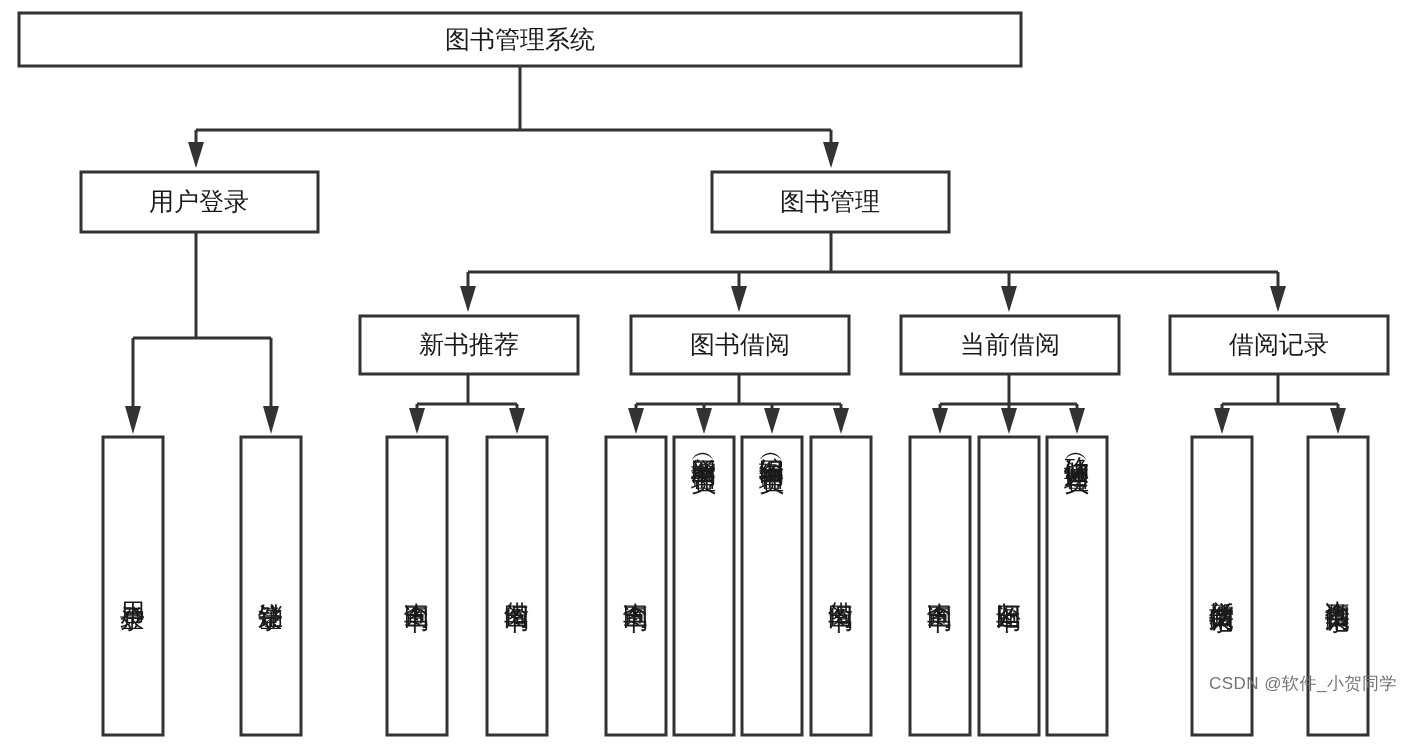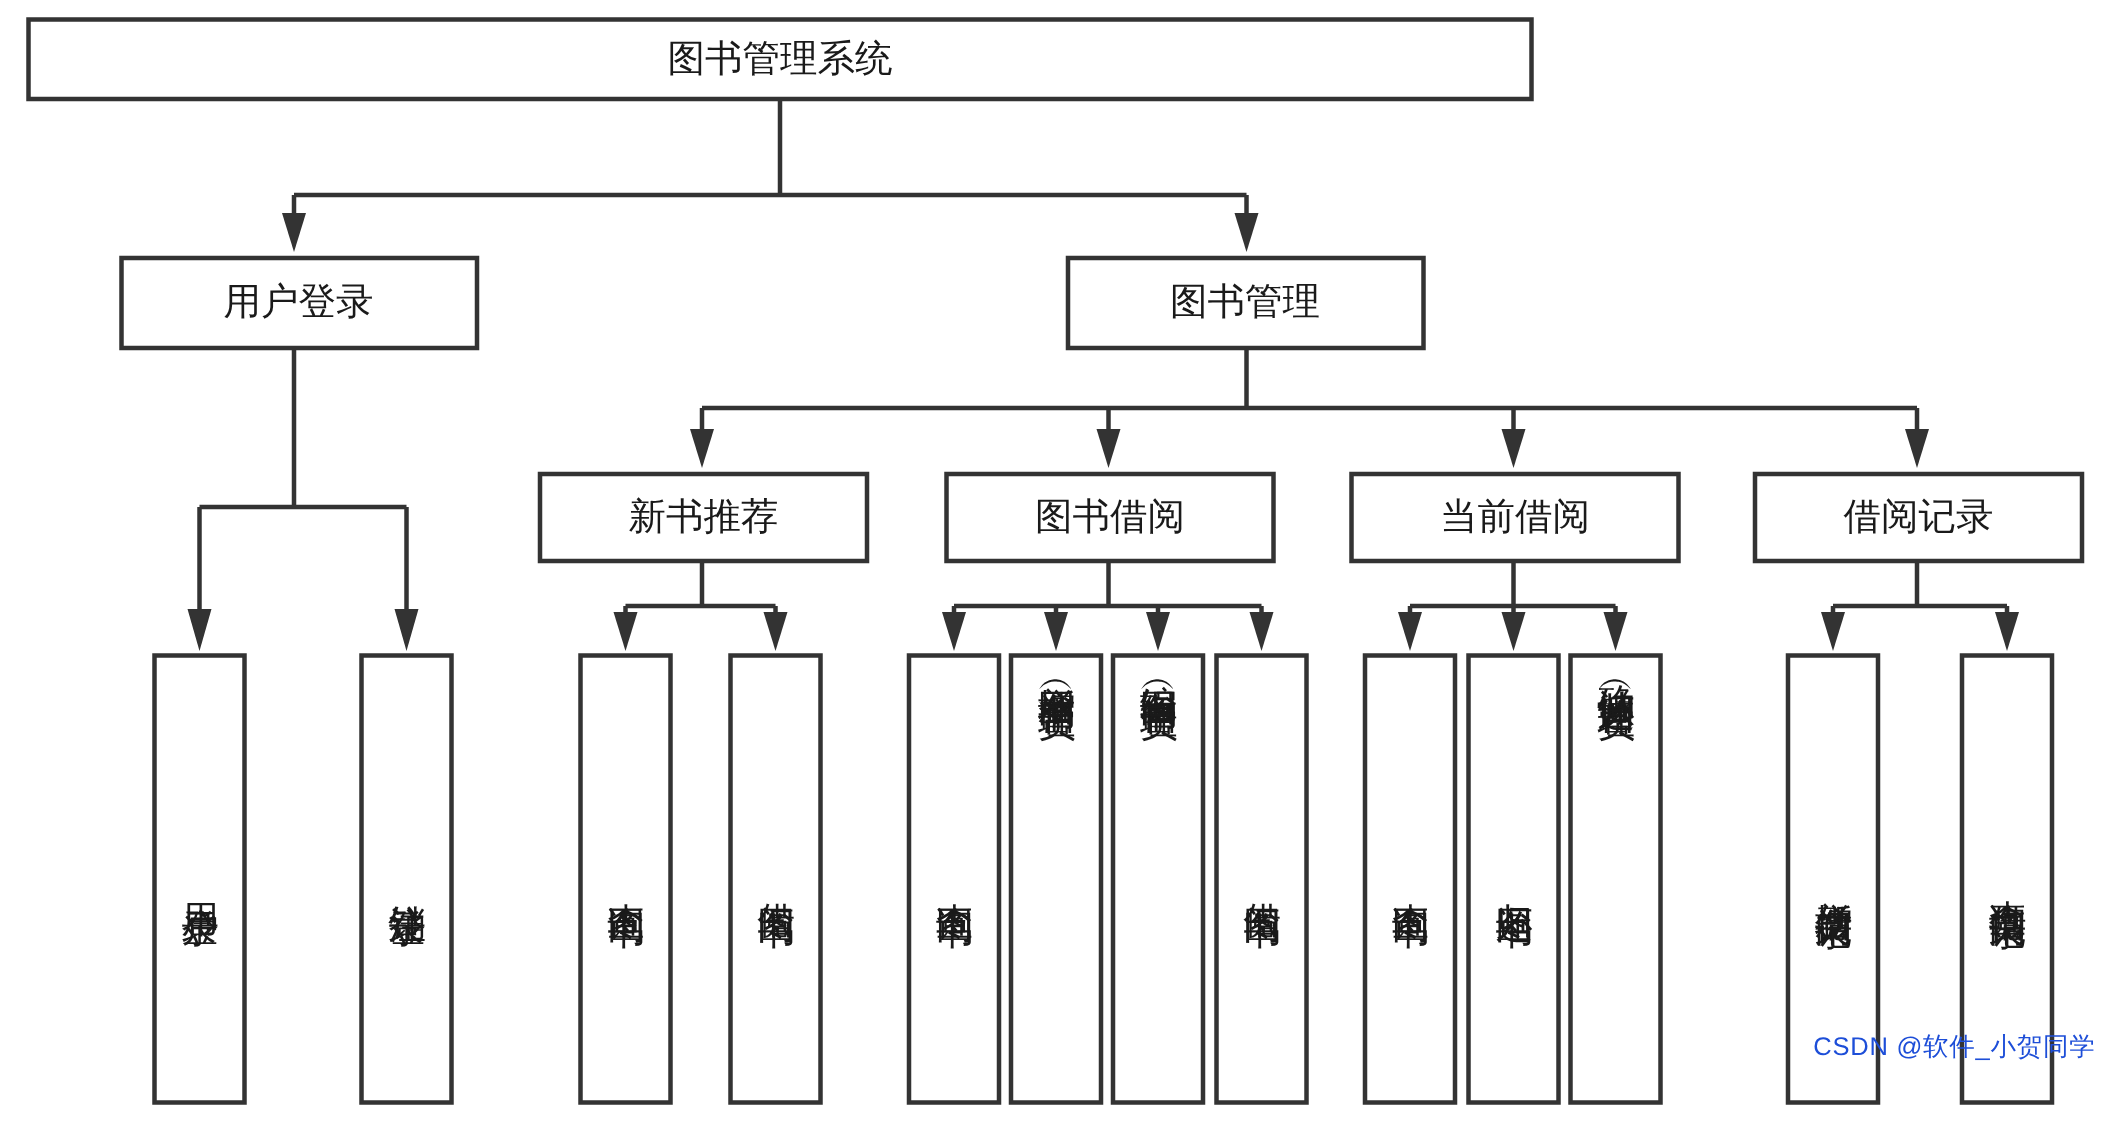--- a/index.html
+++ b/index.html
@@ -61,24 +61,24 @@
     font-family: "Liberation Sans", "DejaVu Sans", sans-serif;
     font-size: 25px;
     line-height: 1.12;
     color: #1a1a1a;
     letter-spacing: 2px;
     white-space: nowrap;
   }
   #watermark {
     position: absolute;
     right: 8px;
-    bottom: 0;
+    bottom: 14px;
     font-family: "Liberation Sans", "DejaVu Sans", sans-serif;
     font-size: 17px;
-    color: #1d4ed8;
+    color: #737373;
     letter-spacing: 0.5px;
     white-space: nowrap;
   }
 </style>
 </head>
 <body>
 
 <div id="diagram-root">
 
   <svg class="diagram" viewBox="0 0 1405 747">

